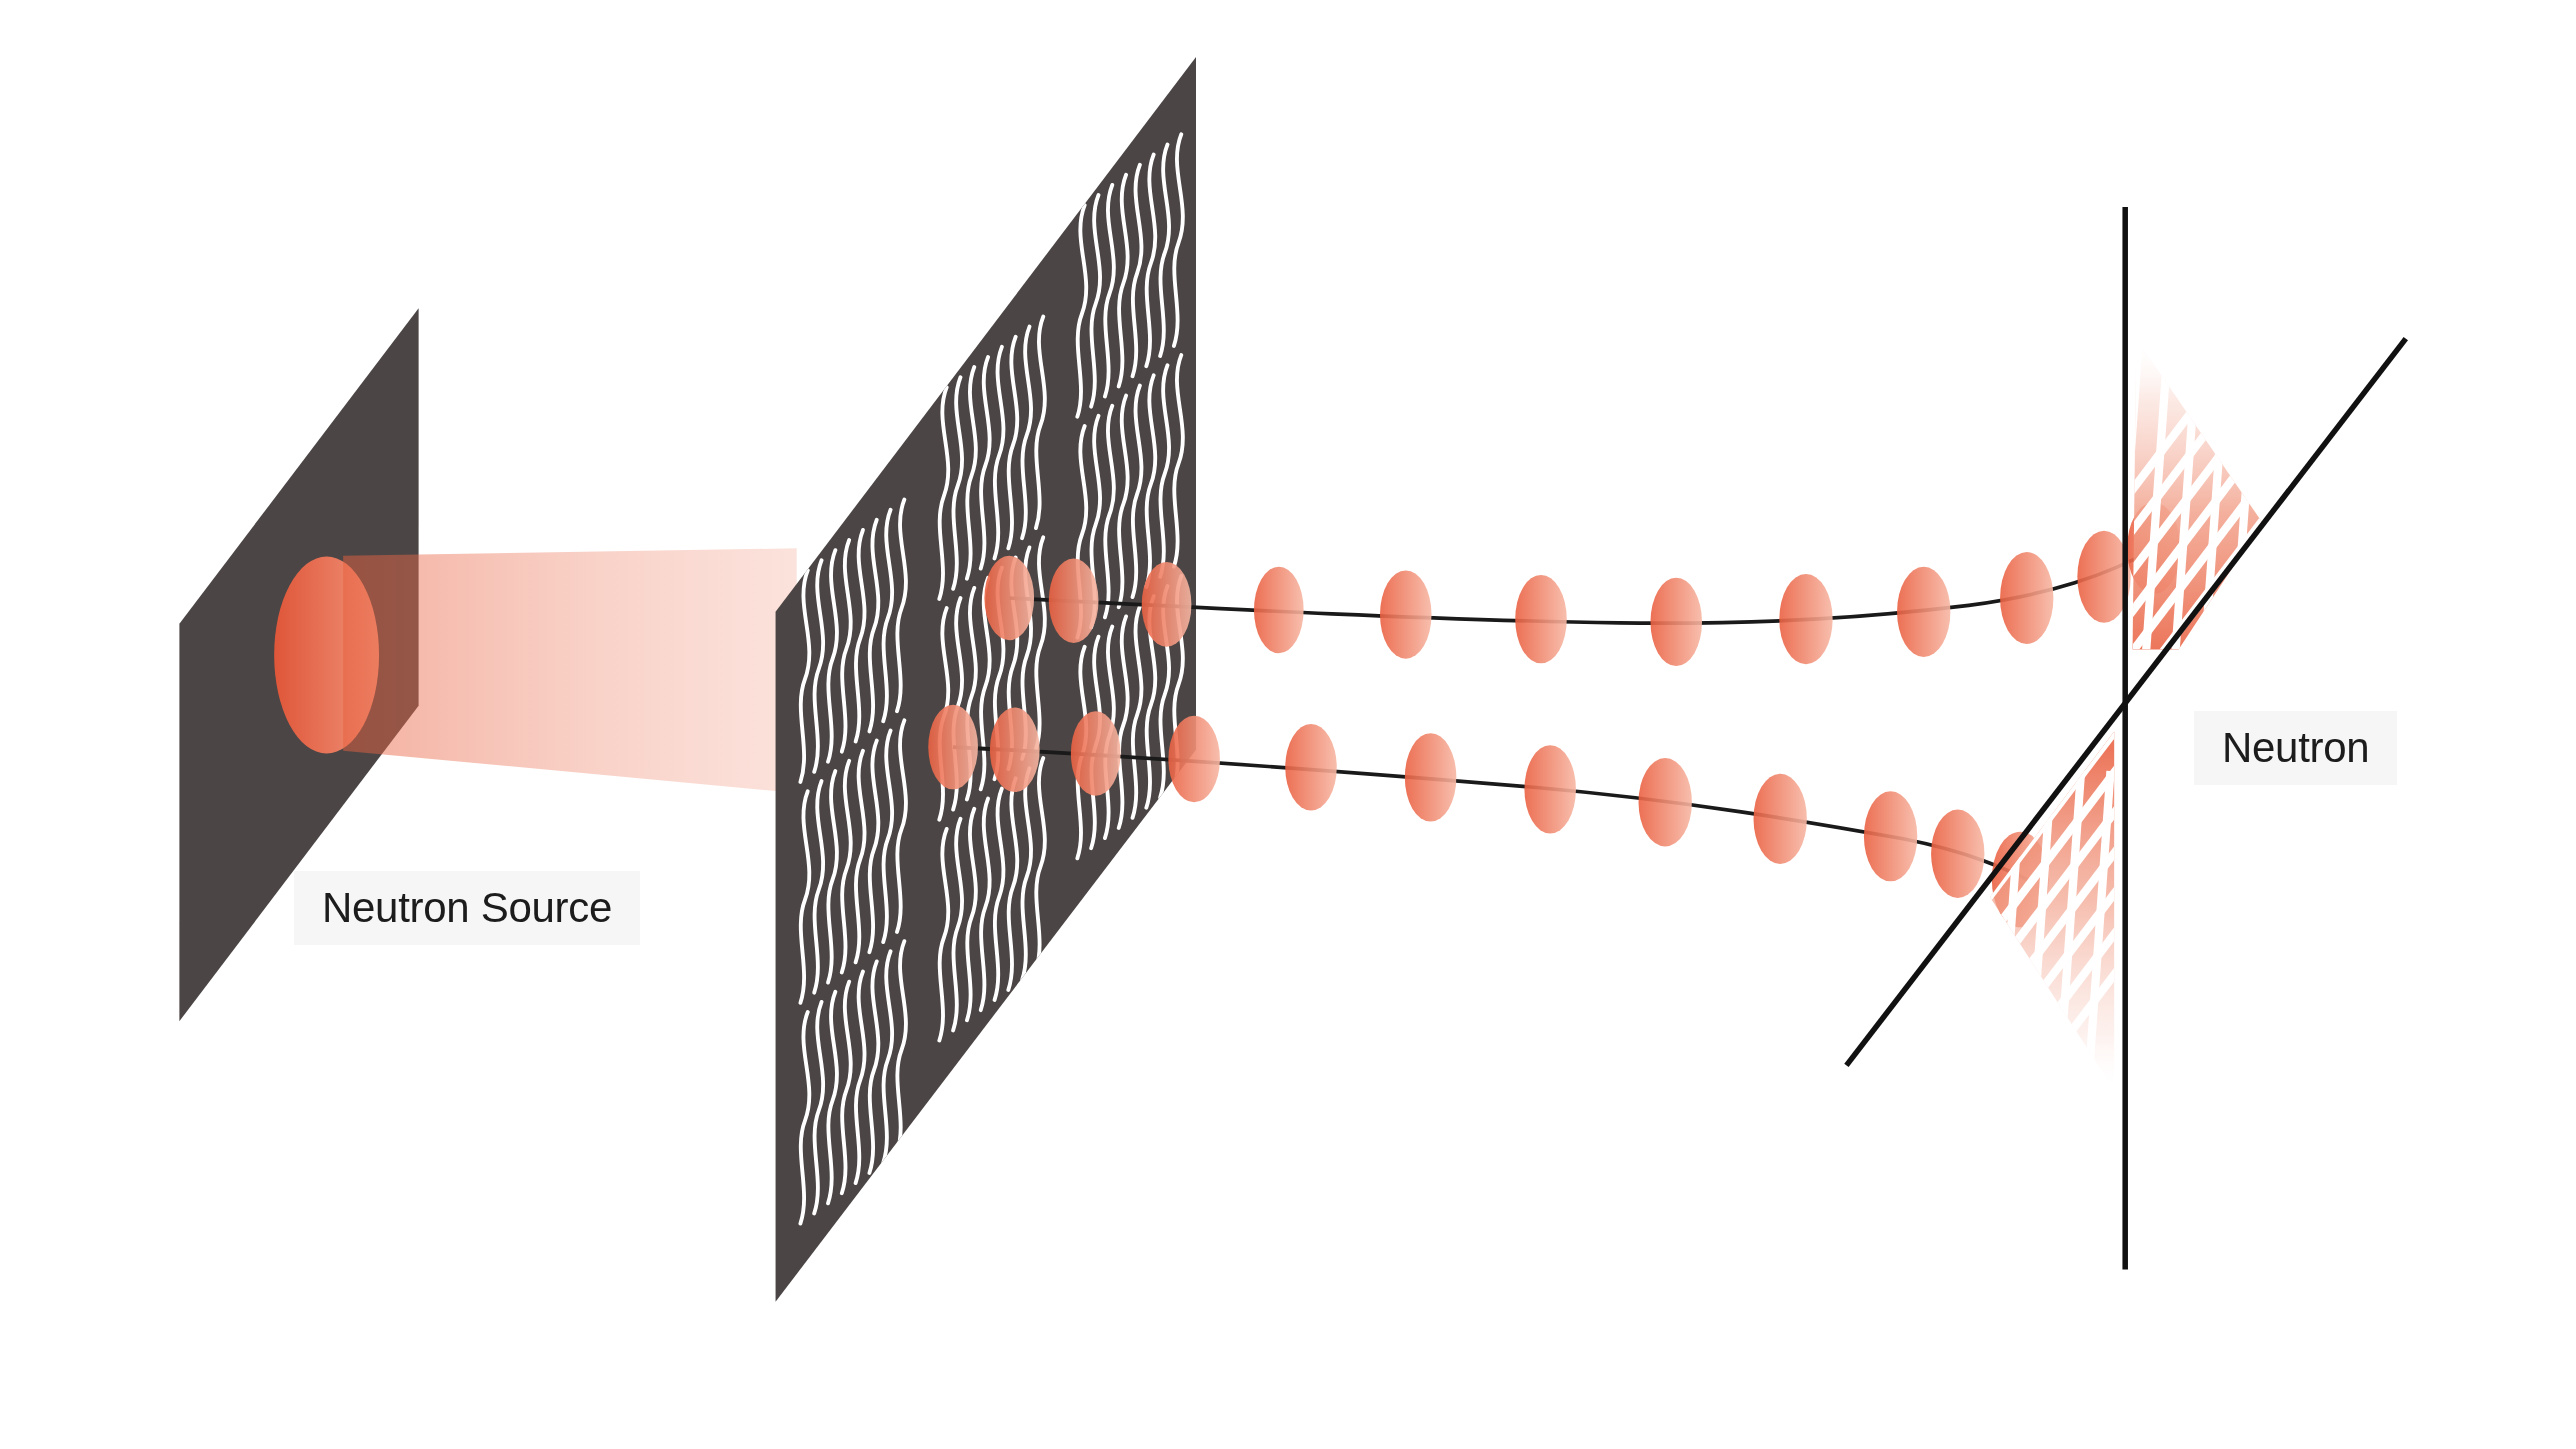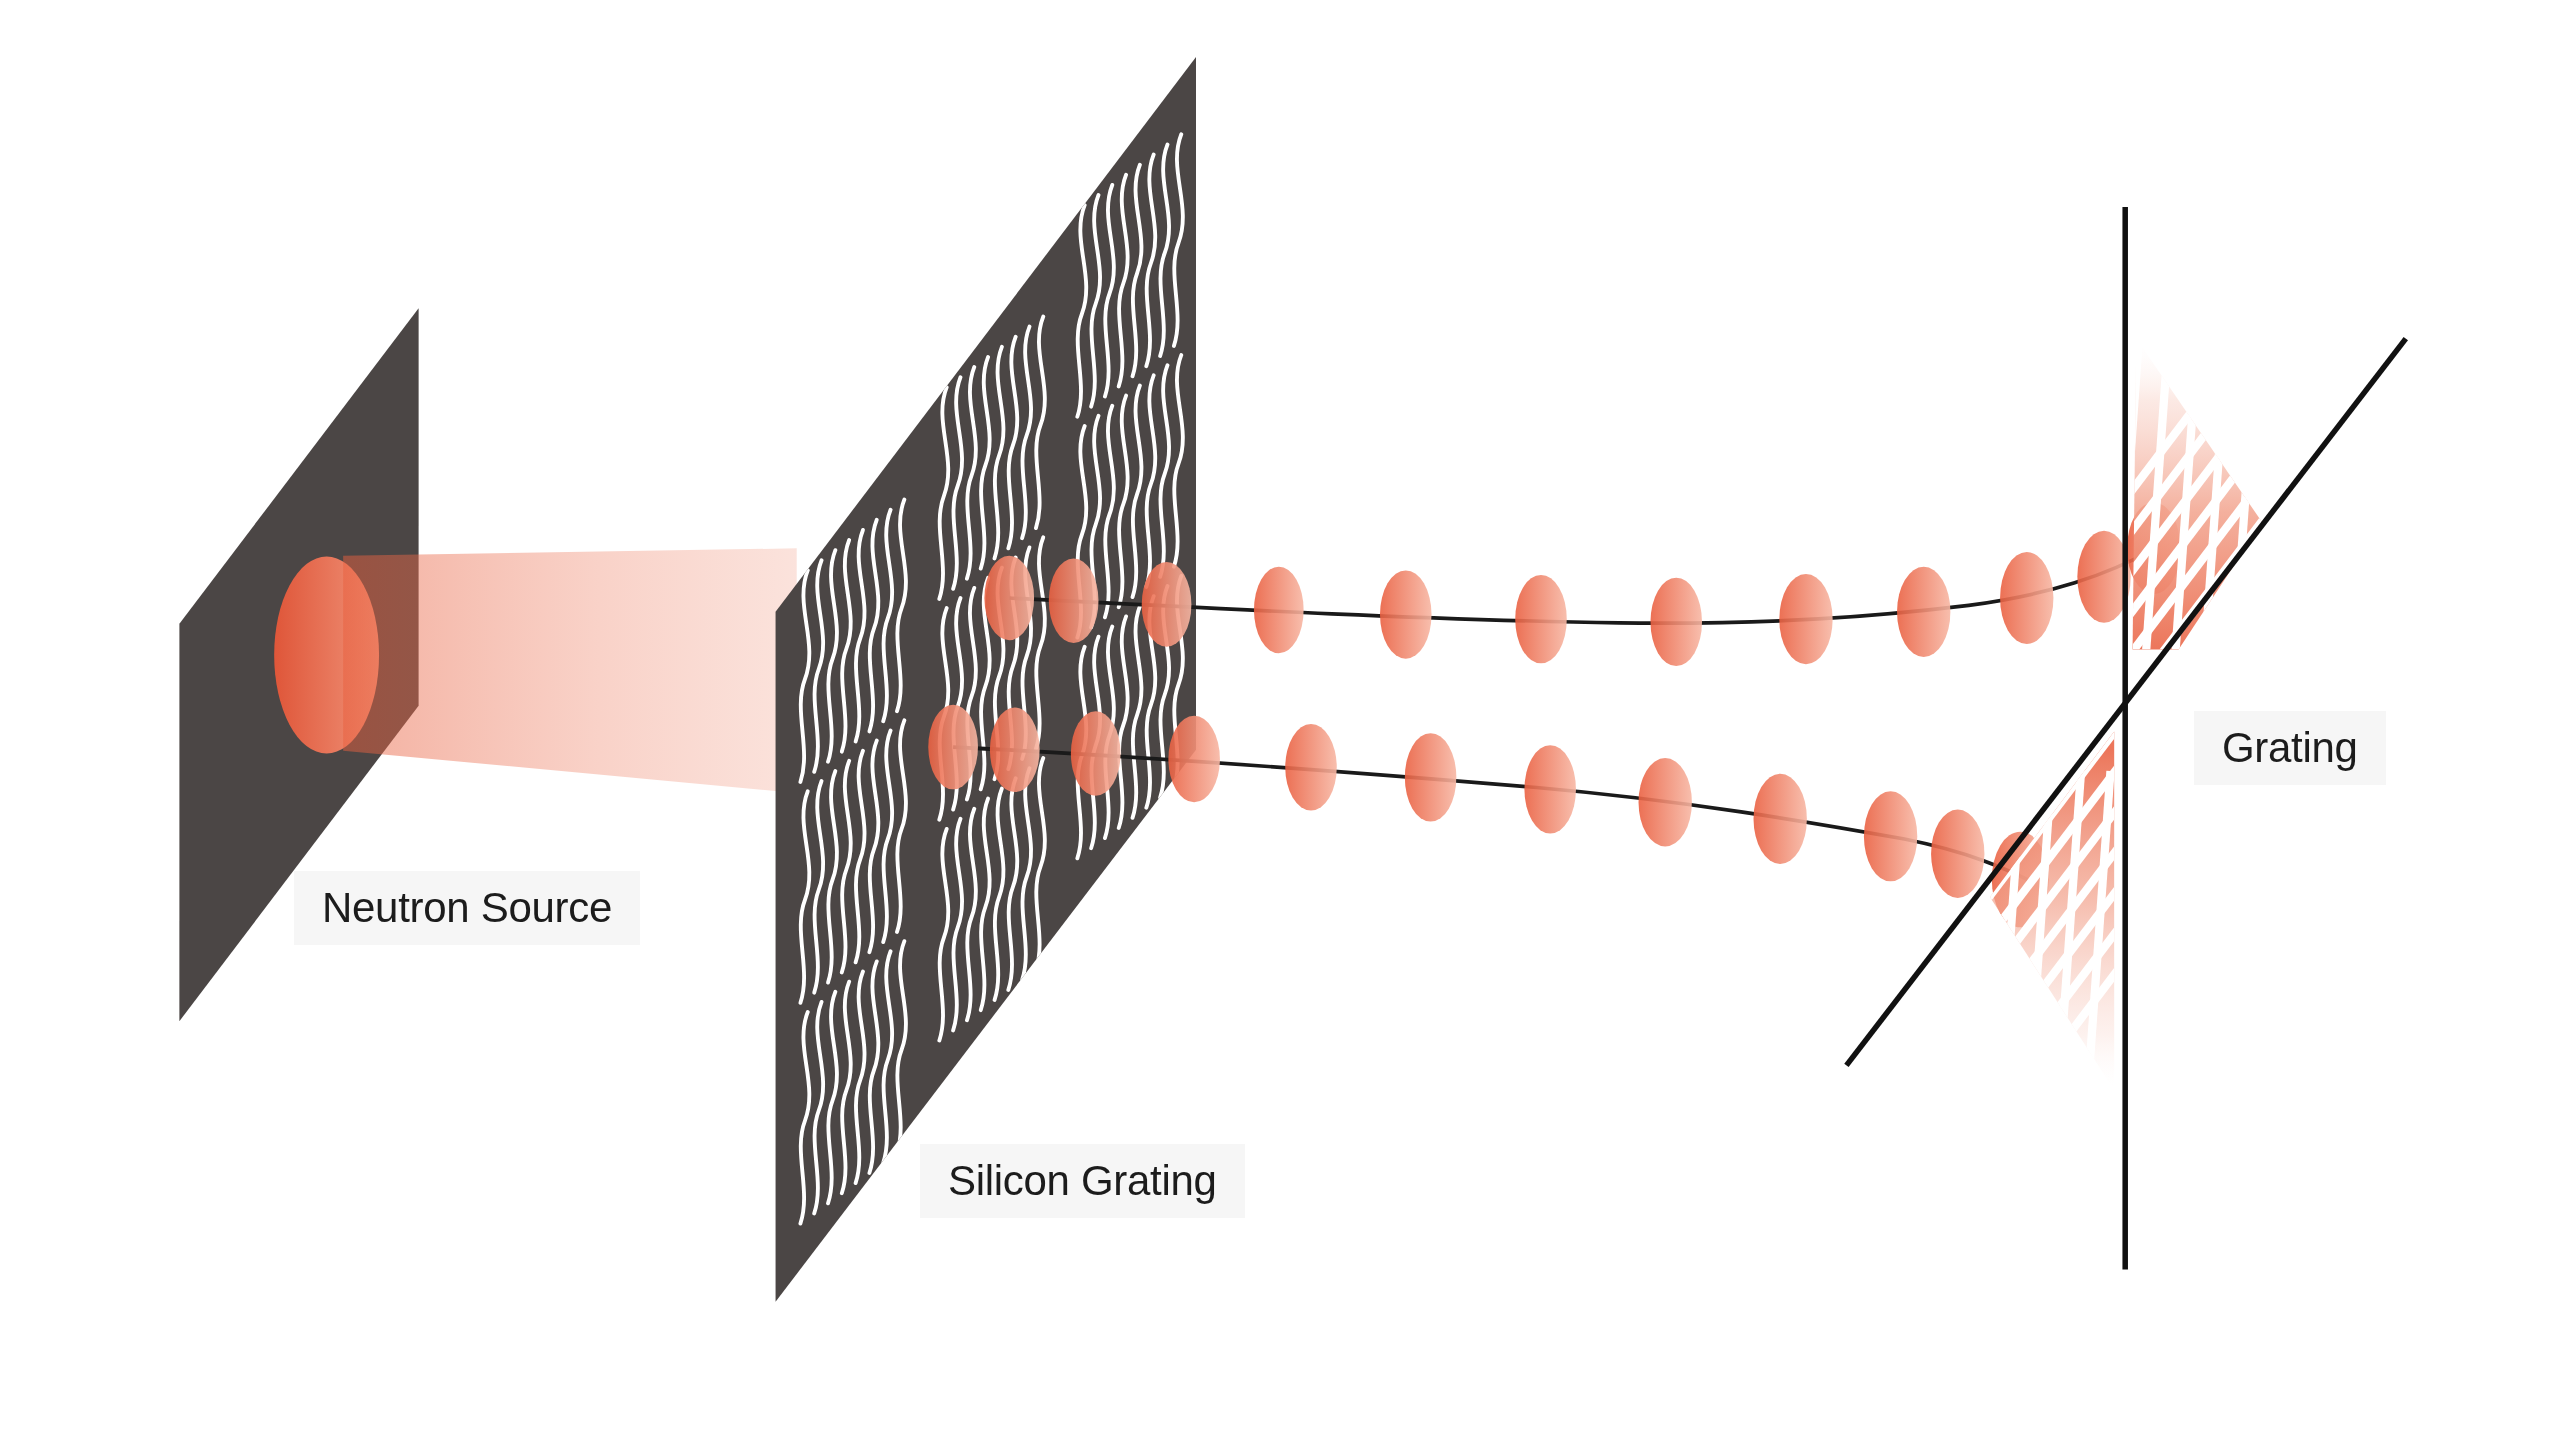--- a/index.html
+++ b/index.html
@@ -247,18 +247,17 @@
           <line x1="2140" y1="1268" x2="2500" y2="793" stroke="#ffffff" stroke-width="9"></line>
         </g>
     </g>
 
     <line x1="2310" y1="225" x2="2310" y2="1380" stroke="#111111" stroke-width="6"></line>
     <line x1="2007" y1="1158" x2="2615" y2="368" stroke="#111111" stroke-width="6"></line>
   </svg>
 
   <div class="diagram-label" style="left:294px;top:871px;">Neutron Source</div>
 
-  <div class="diagram-label" style="left:920px;top:1144px;">Silicon Grating</div>
-
-
-  <div class="diagram-label" style="left:2194px;top:711px;">Grating</div>
+
+
+  <div class="diagram-label" style="left:2194px;top:711px;">Neutron</div>
 </div>
 
 
 </body></html>

